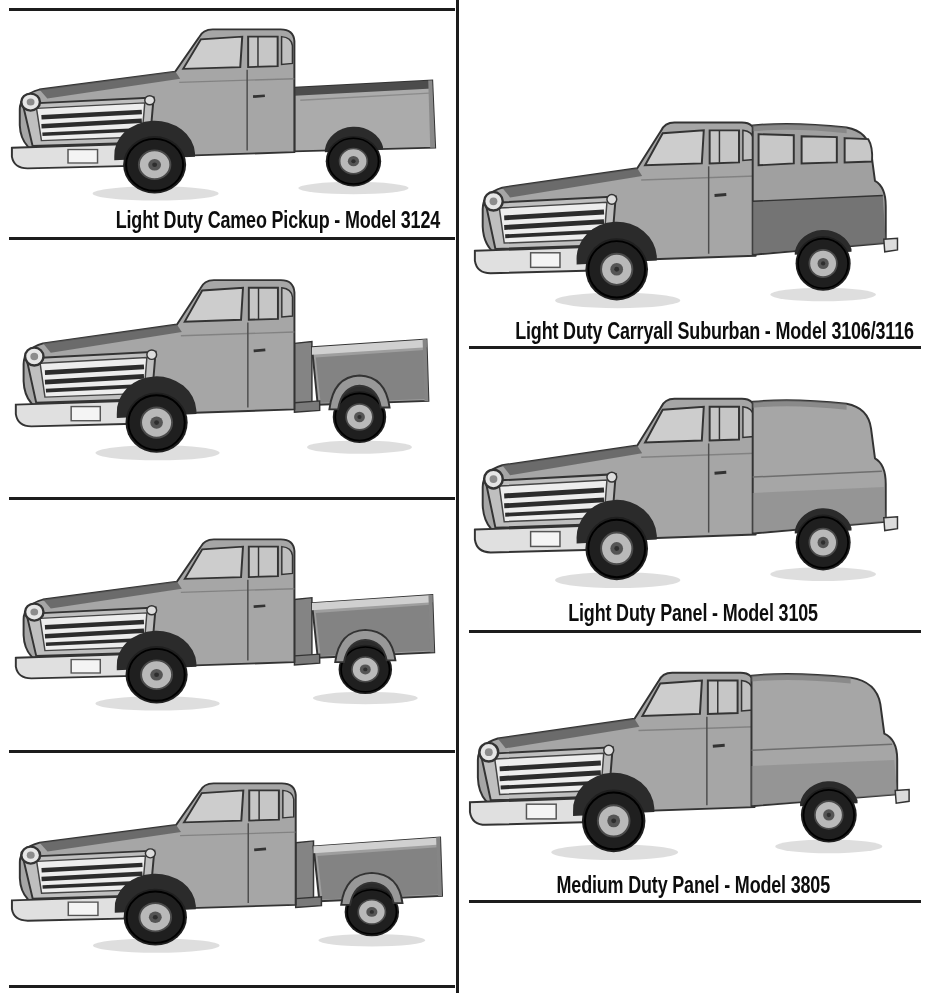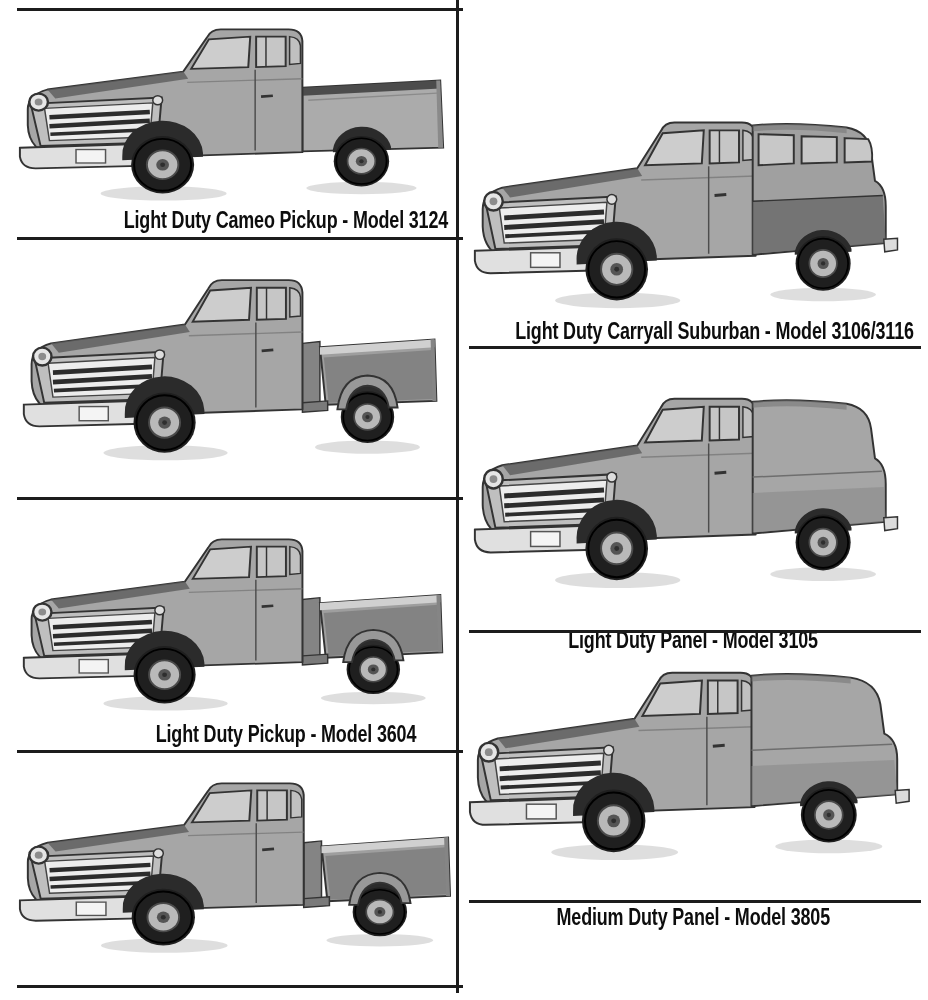--- a/index.html
+++ b/index.html
@@ -1,20 +1,20 @@
 <!DOCTYPE html>
 <html style="--line: #1c1c1c;"><head>
 <meta charset="utf-8">
 <style>
   :root{ --line:#1c1c1c; }
   html,body{margin:0;padding:0;background:#ffffff;}
   .page{position:relative;width:928px;height:1000px;background:#ffffff;overflow:hidden;
         font-family:"Liberation Sans",sans-serif;}
   .col{position:absolute;top:0;height:1000px;}
-  .col-left{left:12px;width:548px;}
+  .col-left{left:4px;width:548px;}
   .col-right{left:459px;width:469px;}
   .vdivider{position:absolute;left:456px;top:0;width:3px;height:993px;background:var(--line);}
   .hrule{position:absolute;height:3px;background:var(--line);}
   .fig{position:absolute;margin:0;padding:0;}
   .fig svg{display:block;}
   .caption{position:absolute;left:0;right:0;text-align:center;
            font:700 23px/28px "Liberation Sans",sans-serif;color:#0d0d0d;white-space:nowrap;}
   .cap-inner{display:inline-block;transform:scaleX(0.78);transform-origin:center;letter-spacing:-0.2px;}
 </style>
 </head>
@@ -106,23 +106,20 @@
         <path d="M311,86 L435,77 L435,85 L311,94 Z" fill="#d0d0d0"></path>
         <path d="M315,97 L433,88 L435,139 L320,145 Z" fill="#6e6e6e" opacity="0.55"></path>
         <path d="M431,77 L435,77 L437,141 L433,141 Z" fill="#858585"></path>
         <path d="M293,145 L319,143 L319,153 L293,155 Z" fill="#7a7a7a" stroke="#333" stroke-width="1.5"></path>
         <path d="M337,147 A30,29 0 0 1 396,144 L396,147 L337,150 Z" fill="#2b2b2b"></path>
         <use href="#tk-wheel" transform="translate(366,160) scale(0.86)"></use>
         <path d="M335,152 Q339,117 366,116 Q393,117 397,150 L388,150 Q384,128 366,127 Q348,128 344,152 Z" fill="#989898" stroke="#333" stroke-width="2"></path>
         <use href="#tk-front"></use>
       </svg>
     </figure>
-    <div class="caption" style="top:720px">
-      <span class="cap-inner">Light Duty Pickup - Model 3604</span>
-    </div>
     <div class="hrule" style="top:750px;left:5px;width:446px;"></div>
 
     <figure class="fig" style="top:770px;left:2px;">
       <svg width="440" height="188" viewBox="0 0 445 212" preserveAspectRatio="none" role="img">
         <ellipse cx="152" cy="198" rx="64" ry="8" fill="#000" opacity="0.13"></ellipse>
         <ellipse cx="370" cy="192" rx="54" ry="7" fill="#000" opacity="0.13"></ellipse>
         <path d="M293,82 L311,80 L311,147 L293,149 Z" fill="#848484" stroke="#333" stroke-width="1.5"></path>
         <path d="M311,86 L439,76 L441,142 L317,148 Z" fill="#9e9e9e" stroke="#333" stroke-width="2"></path>
         <path d="M311,86 L439,76 L439,84 L311,94 Z" fill="#d0d0d0"></path>
         <path d="M315,97 L437,87 L439,140 L320,146 Z" fill="#6e6e6e" opacity="0.55"></path>
@@ -171,38 +168,38 @@
         <use href="#tk-front"></use>
         <path d="M290,18 Q330,14 386,20 Q408,24 411,45 L415,75 Q426,81 426,101 L426,139 L290,151 Z" fill="#a6a6a6" stroke="#333" stroke-width="2" stroke-linejoin="round"></path>
         <path d="M290,18 Q330,14 386,20 L386,26 Q330,20 290,24 Z" fill="#787878" opacity="0.6"></path>
         <path d="M290,94 L422,88" stroke="#6e6e6e" stroke-width="1.5"></path>
         <path d="M290,110 L424,104 L426,139 L290,150 Z" fill="#8a8a8a" opacity="0.6"></path>
         <path d="M333,148 A30,28 0 0 1 391,145 L391,148 L333,151 Z" fill="#2b2b2b"></path>
         <use href="#tk-wheel" transform="translate(362,160) scale(0.88)"></use>
         <path d="M424,135 L438,134 L438,146 L425,148 Z" fill="#dcdcdc" stroke="#333" stroke-width="1.5"></path>
       </svg>
     </figure>
-    <div class="caption" style="top:626px">
+    <div class="caption" style="top:599px">
       <span class="cap-inner">Light Duty Panel - Model 3105</span>
     </div>
     <div class="hrule" style="top:630px;left:10px;width:452px;"></div>
 
     <figure class="fig" style="top:658px;left:5px;">
       <svg width="456" height="208" viewBox="0 0 460 212" preserveAspectRatio="none" role="img">
         <ellipse cx="152" cy="198" rx="64" ry="8" fill="#000" opacity="0.13"></ellipse>
         <ellipse cx="368" cy="192" rx="54" ry="7" fill="#000" opacity="0.13"></ellipse>
         <use href="#tk-front"></use>
         <path d="M290,18 Q332,14 390,20 Q416,24 420,47 L424,77 Q437,83 437,103 L437,139 L290,151 Z" fill="#a6a6a6" stroke="#333" stroke-width="2" stroke-linejoin="round"></path>
         <path d="M290,18 Q332,14 390,20 L390,26 Q332,20 290,24 Z" fill="#787878" opacity="0.6"></path>
         <path d="M290,94 L432,88" stroke="#6e6e6e" stroke-width="1.5"></path>
         <path d="M290,110 L434,104 L437,139 L290,150 Z" fill="#8a8a8a" opacity="0.6"></path>
         <path d="M339,148 A30,28 0 0 1 397,145 L397,148 L339,151 Z" fill="#2b2b2b"></path>
         <use href="#tk-wheel" transform="translate(368,160) scale(0.88)"></use>
         <path d="M435,135 L449,134 L449,146 L436,148 Z" fill="#dcdcdc" stroke="#333" stroke-width="1.5"></path>
       </svg>
     </figure>
-    <div class="caption" style="top:903px">
+    <div class="caption" style="top:871px">
       <span class="cap-inner">Medium Duty Panel - Model 3805</span>
     </div>
     <div class="hrule" style="top:900px;left:10px;width:452px;"></div>
 
   </div>
 </div>
 
 </body></html>

